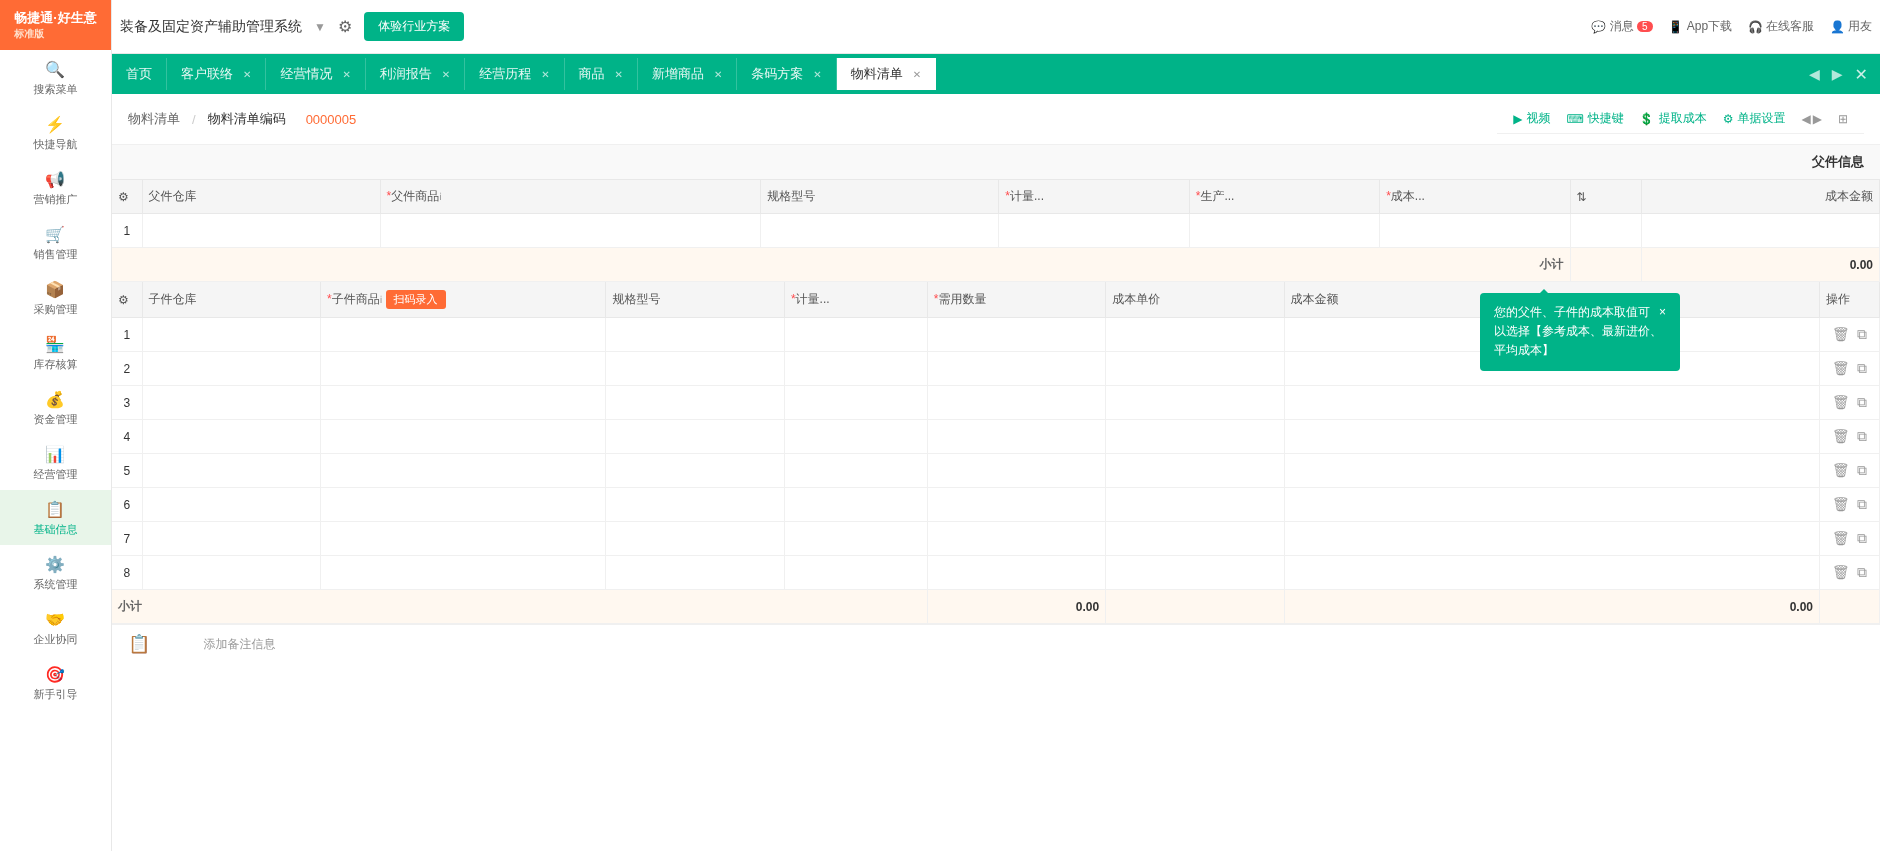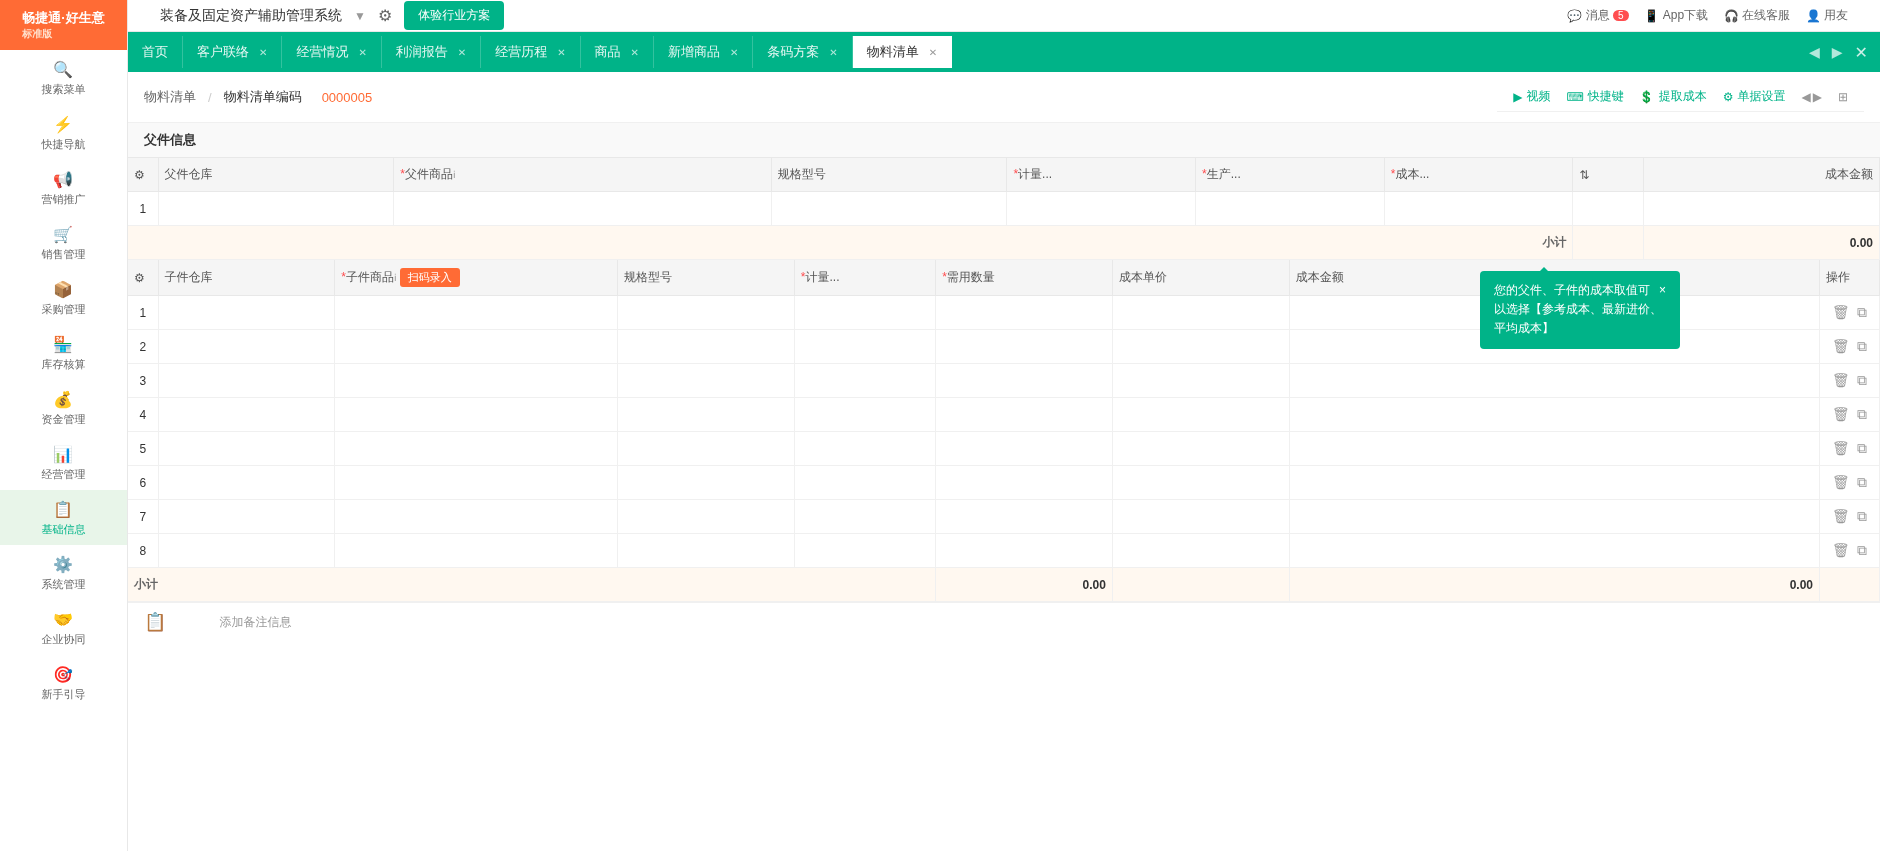--- a/index.html
+++ b/index.html
@@ -1,20 +1,20 @@
 <!DOCTYPE html>
 <html><head>
   <meta charset="utf-8">
   <style>
     * { box-sizing: border-box; margin: 0; padding: 0; }
     body { font-family: 'Microsoft YaHei', Arial, sans-serif; font-size: 12px; background: #f0f2f5; display: flex; height: 851px; overflow: hidden; }
 
     
     .sidebar {
-      width: 128px;
+      width: 112px;
       background: #fff;
       display: flex;
       flex-direction: column;
       border-right: 1px solid #e8e8e8;
       flex-shrink: 0;
     }
     .sidebar-logo {
       background: #ff6b35;
       height: 50px;
       display: flex;
@@ -42,25 +42,25 @@
     }
     .sidebar-item.active { background: #e8f5e9; color: #00b388; }
     .sidebar-item .icon { font-size: 16px; }
     .sidebar-item .label { font-size: 11px; }
 
     
     .main { flex: 1; display: flex; flex-direction: column; overflow: hidden; }
 
     
     .topbar {
-      height: 32px;
+      height: 54px;
       background: #fff;
       display: flex;
       align-items: center;
-      padding: 0 32px;
+      padding: 0 8px;
       border-bottom: 1px solid #e8e8e8;
       gap: 12px;
     }
     .topbar-btn {
       background: #00b388;
       color: #fff;
       border: none;
       border-radius: 4px;
       padding: 6px 14px;
       font-size: 12px;
@@ -131,20 +131,21 @@
     .doc-toolbar-item { display: flex; align-items: center; gap: 4px; cursor: pointer; }
 
     
     .section-header {
       background: #f9f9f9;
       padding: 8px 16px;
       font-size: 13px;
       font-weight: 600;
       color: #333;
       border-bottom: 1px solid #e8e8e8;
+      text-align: right;
     }
 
     
     .data-table {
       width: 100%;
       border-collapse: collapse;
       font-size: 12px;
     }
     .data-table th {
       background: #f5f5f5;

